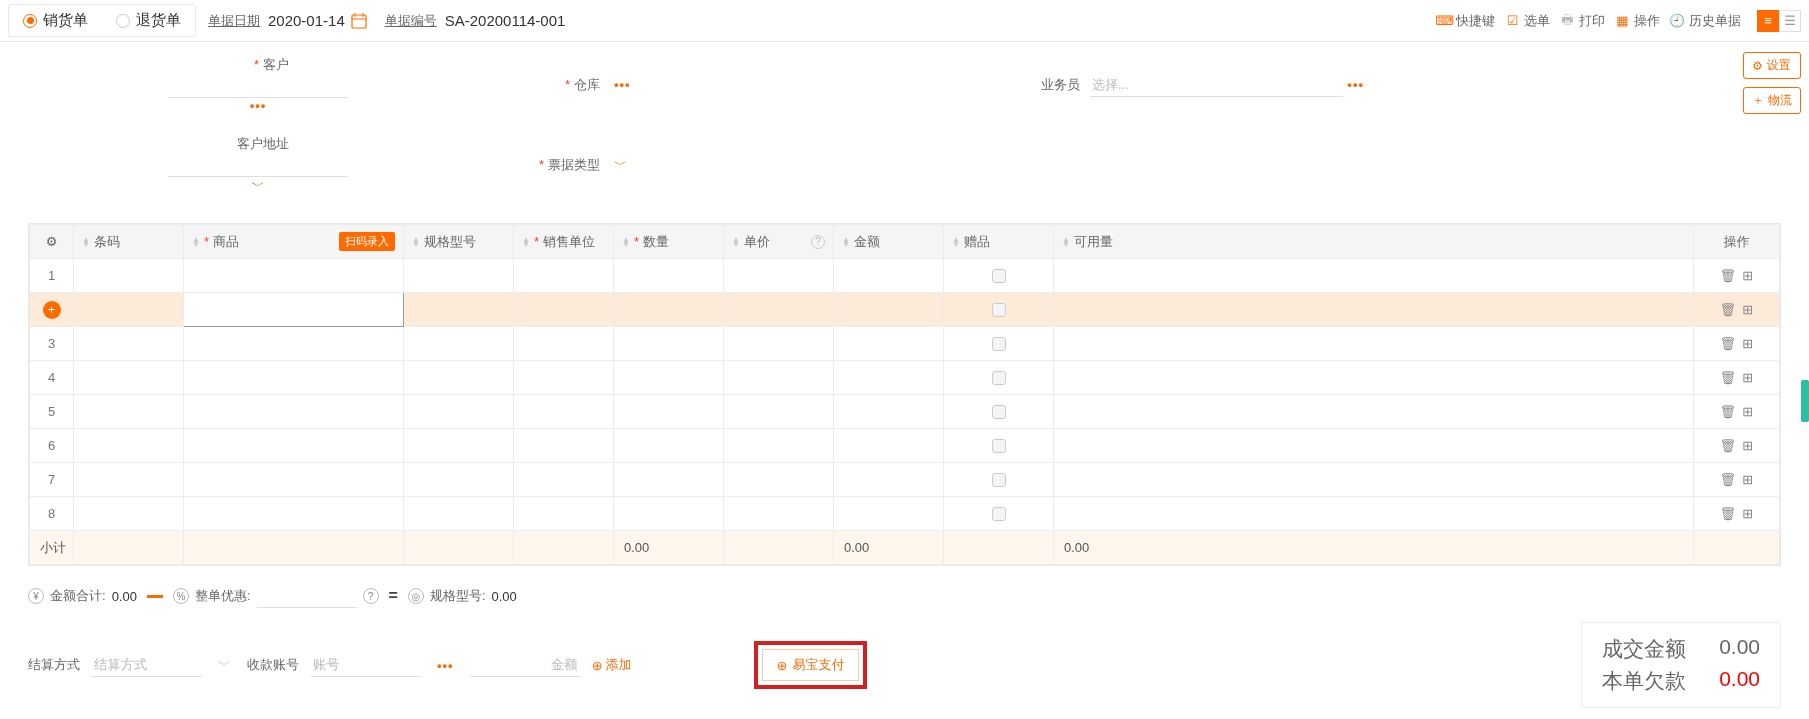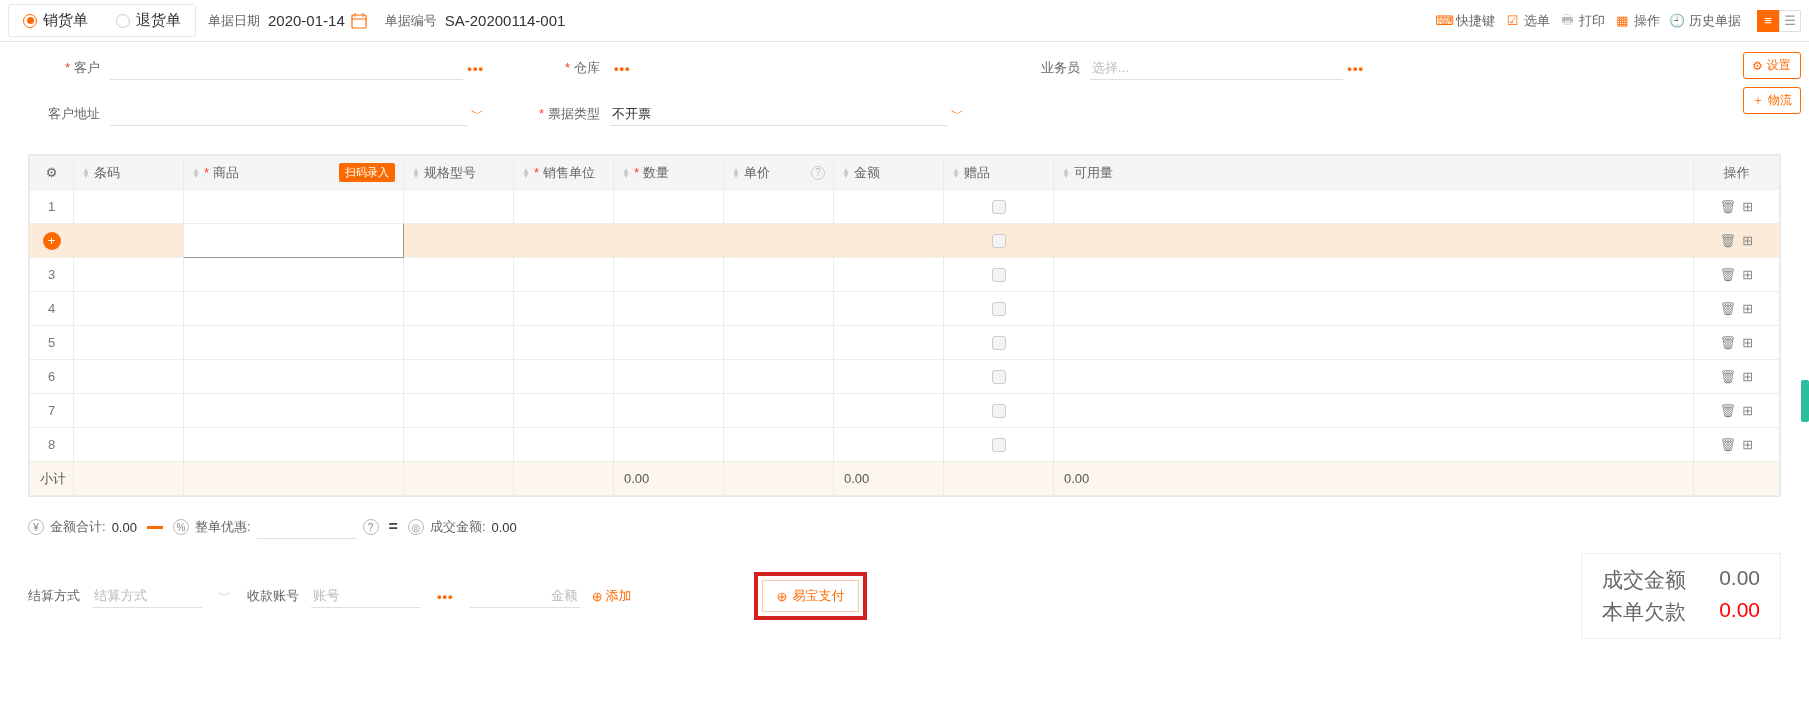--- a/index.html
+++ b/index.html
@@ -6,35 +6,35 @@
 body { font-family: "Microsoft YaHei", Arial, sans-serif; font-size: 13px; color: #333; background: #fff; }
 
 
 .top-bar { display: flex; align-items: center; height: 42px; border-bottom: 1px solid #e8e8e8; padding: 0 8px; }
 .tab-group { display: flex; border: 1px solid #e8e8e8; border-radius: 3px; overflow: hidden; margin-right: 12px; }
 .tab-group label { display: flex; align-items: center; padding: 6px 14px; cursor: pointer; font-size: 15px; }
 .tab-group .radio { width: 14px; height: 14px; border: 1.5px solid #ff6a00; border-radius: 50%; margin-right: 6px; display: inline-flex; align-items: center; justify-content: center; }
 .tab-group .radio.off { border-color: #ccc; }
 .tab-group .radio .dot { width: 7px; height: 7px; background: #ff6a00; border-radius: 50%; }
 .top-field { display: flex; align-items: center; margin-right: 18px; color: #666; }
-.top-field .lbl { margin-right: 8px; }
+.top-field .lbl { margin-right: 8px; text-decoration: underline; }
 .top-field .val { color: #333; font-size: 15px; }
 .cal-icon { width: 16px; height: 16px; margin-left: 6px; display:inline-block; }
 .top-actions { margin-left: auto; display: flex; align-items: center; gap: 10px; color: #666; }
 .top-actions .act { display: flex; align-items: center; gap: 4px; cursor: pointer; }
 .top-actions .act .ico { width: 15px; height: 15px; display:inline-flex; align-items:center; justify-content:center; color:#ff6a00;}
 .view-toggle { display:flex; margin-left:6px;}
 .view-toggle .vt { width:22px; height:22px; border:1px solid #e0e0e0; display:flex; align-items:center; justify-content:center; cursor:pointer; }
 .view-toggle .vt.on { background:#ff6a00; color:#fff; border-color:#ff6a00;}
 
 
 .form-area { padding: 14px 28px 6px 28px; position: relative; }
 .form-row { display: flex; align-items: center; margin-bottom: 22px; }
 .form-cell { display: flex; align-items: center; margin-right: 40px; }
-.form-cell.w1 { width: 460px; }
+.form-cell.w1 { width: 460px; flex-direction: column; }
 .form-cell.w2 { width: 440px; }
 .form-cell.w3 { width: 360px; }
 .req { color: #ff3b30; margin-right: 4px; }
 .flbl { color: #666; width: 72px; text-align: right; margin-right: 10px; }
 .finput { flex: 1; border: none; border-bottom: 1px solid #e0e0e0; padding: 4px 2px; font-size: 13px; color:#333; outline:none; background:transparent;}
 .finput::placeholder { color: #bbb; }
 .dots { color: #ff6a00; font-weight: bold; letter-spacing: 1px; cursor:pointer; padding:0 4px;}
 .chev { color: #ff6a00; cursor:pointer; padding:0 4px;}
 .side-btns { position: absolute; right: 8px; top: 10px; display:flex; flex-direction:column; gap:8px;}
 .side-btn { border:1px solid #ff6a00; color:#ff6a00; background:#fff; padding:4px 8px; border-radius:3px; cursor:pointer; display:flex; align-items:center; gap:4px; font-size:12px;}
@@ -170,21 +170,20 @@
     </div>
   </div>
   <div class="form-row">
     <div class="form-cell w1">
       <span class="flbl"><span>客户地址</span></span>
       <input class="finput" style="">
       <span class="chev">﹀</span>
     </div>
     <div class="form-cell w2">
       <span class="flbl"><span class="req">*</span><span>票据类型</span></span>
-      <input class="finput" value="不开票" style="">
       <span class="chev">﹀</span>
     </div>
   </div>
 </div>
 
 <div class="grid">
 <table>
   <colgroup>
     <col style="width:44px">
         <col style="width:110px">
@@ -400,21 +399,21 @@
   <span class="dash"></span>
   <div class="fc-item">
     <span class="circ">%</span>
     <span>整单优惠:</span>
     <input class="finput" style="width: 100px;">
     <span class="circ">?</span>
   </div>
   <span class="eq">=</span>
   <div class="fc-item">
     <span class="circ">◎</span>
-    <span>成交金额:</span>
+    <span>规格型号:</span>
     <span class="fc-val">0.00</span>
   </div>
 </div>
 
 <div class="footer-pay">
   <span>结算方式</span>
   <input class="pay-input" placeholder="结算方式" style="">
   <span class="chev" style="color:#bbb">﹀</span>
   <span>收款账号</span>
   <input class="pay-input" placeholder="账号" style="">

